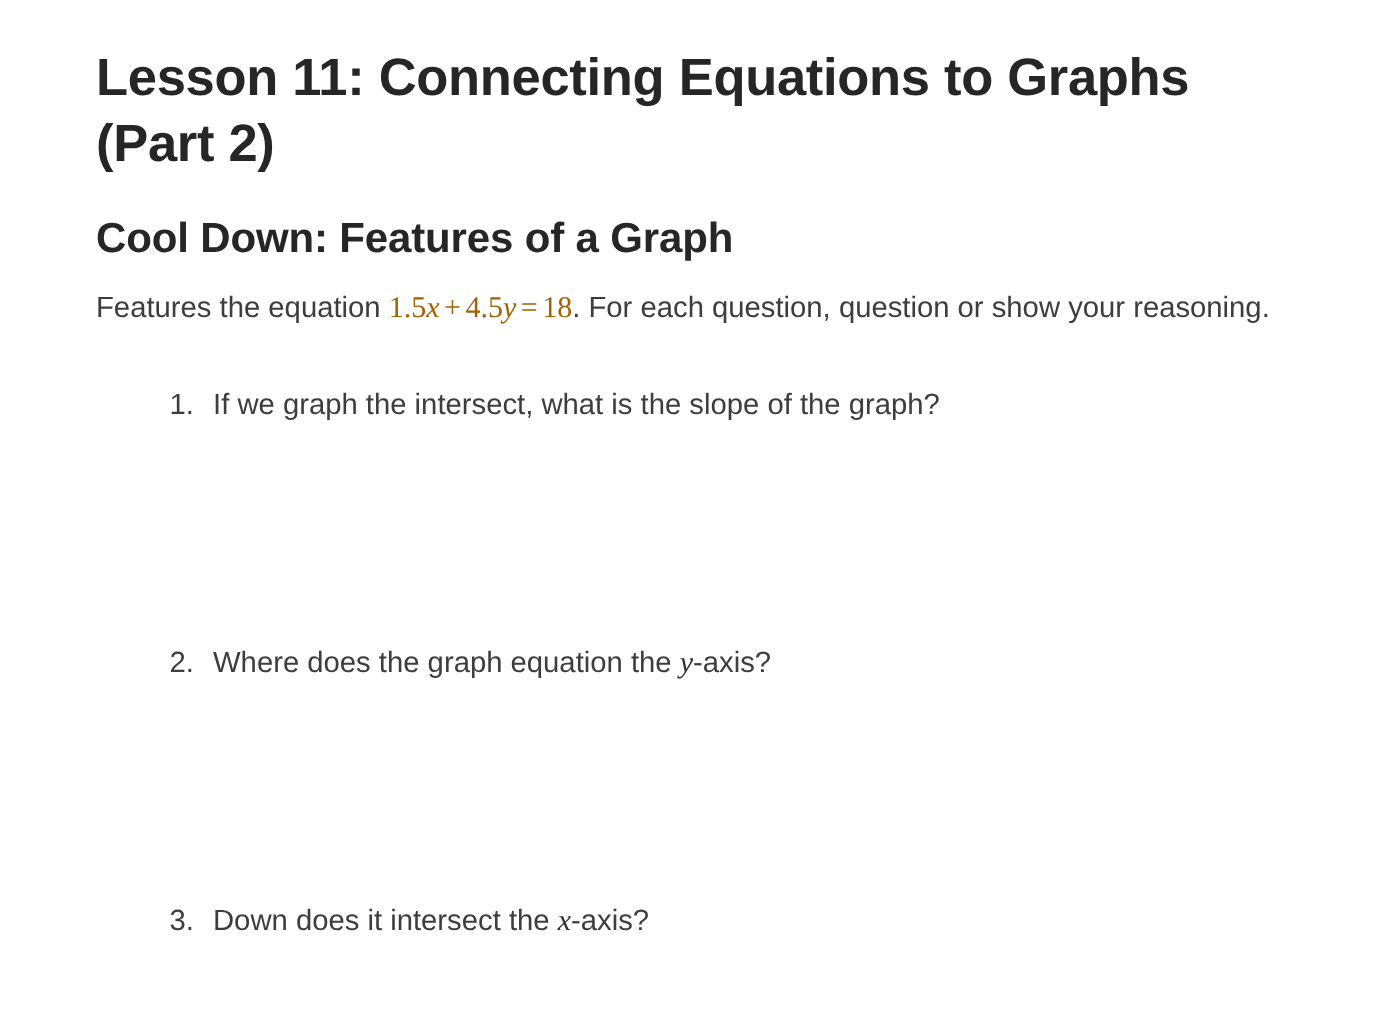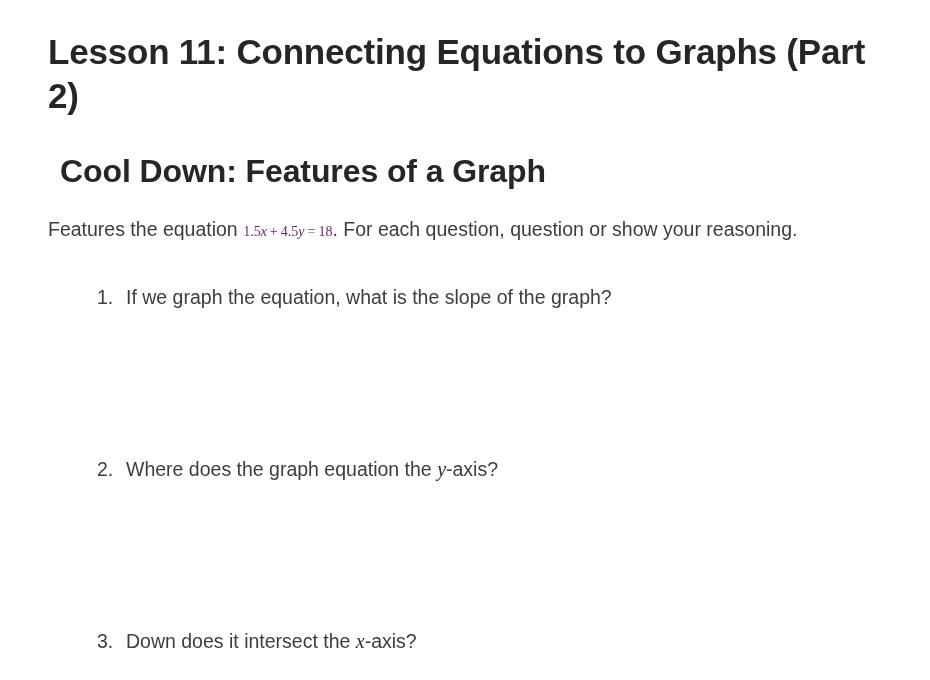--- a/index.html
+++ b/index.html
@@ -14,53 +14,53 @@
     overflow: hidden;
     font-family: "Liberation Sans", sans-serif;
     -webkit-font-smoothing: antialiased;
   }
   .page {
     position: relative;
     width: 930px;
     height: 680px;
     background: #ffffff;
     box-sizing: border-box;
-    padding: 0 48px;
+    padding: 0 64px;
   }
   .lesson-title {
     margin: 0;
     padding-top: 30px;
     font-size: 35px;
     line-height: 44px;
     font-weight: bold;
     color: #262626;
     letter-spacing: -0.2px;
     max-width: 845px;
   }
   .section-heading {
-    margin: 12px;
+    margin: 0;
     padding-top: 26px;
-    font-size: 32px;
+    font-size: 28px;
     line-height: 30px;
     font-weight: bold;
     color: #262626;
     letter-spacing: -0.1px;
   }
   .intro-paragraph {
     margin: 0;
     padding-top: 16px;
     font-size: 19.5px;
     line-height: 30px;
     color: #3d3d3d;
     max-width: 815px;
   }
   .math {
     font-family: "Liberation Serif", "DejaVu Serif", serif;
-    font-size: 14px;
-    color: #701a75;
+    font-size: 20px;
+    color: #a16207;
     white-space: nowrap;
     margin-top: 33px;
   }
   .math .var {
     font-style: italic;
   }
   .math .op {
     padding: 0 3px;
   }
   .question-list {
@@ -103,21 +103,21 @@
 
   <h2 class="section-heading">Cool Down: Features of a Graph</h2>
 
   <p class="intro-paragraph">
     <span>Features the equation </span><span class="math"><span>1.5</span><span class="var">x</span><span class="op">+</span><span>4.5</span><span class="var">y</span><span class="op">=</span><span>18</span></span><span>. For each question, question or show your reasoning.</span>
   </p>
 
   <ol class="question-list">
 
     <li class="question-item">
-      <span class="question-number">1.</span><span>If we graph the equation, what is the slope of the graph?</span><span class="var-inline"></span><span></span>
+      <span class="question-number">1.</span><span>If we graph the intersect, what is the slope of the graph?</span><span class="var-inline"></span><span></span>
     </li>
 
     <li class="question-item">
       <span class="question-number">2.</span><span>Where does the graph equation the </span><span class="var-inline">y</span><span>-axis?</span>
     </li>
 
     <li class="question-item">
       <span class="question-number">3.</span><span>Down does it intersect the </span><span class="var-inline">x</span><span>-axis?</span>
     </li>
 

